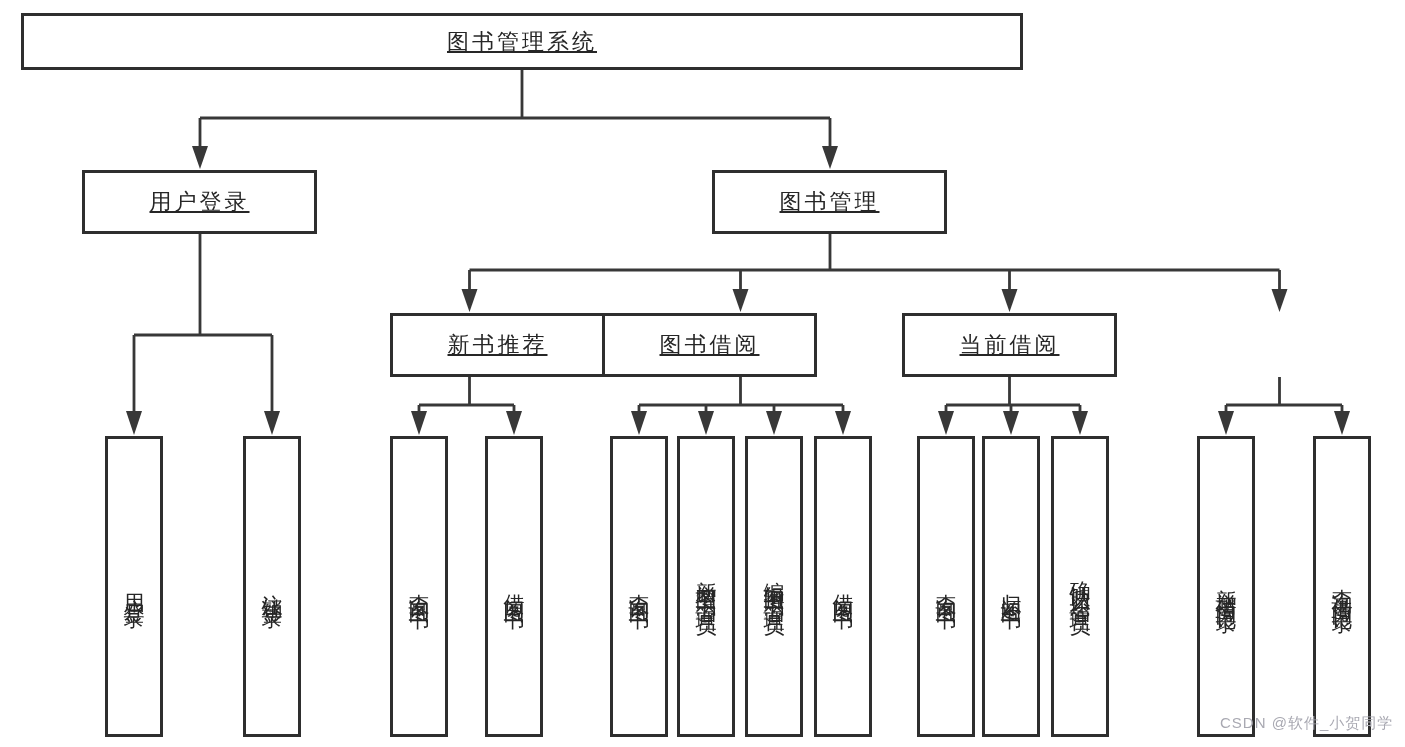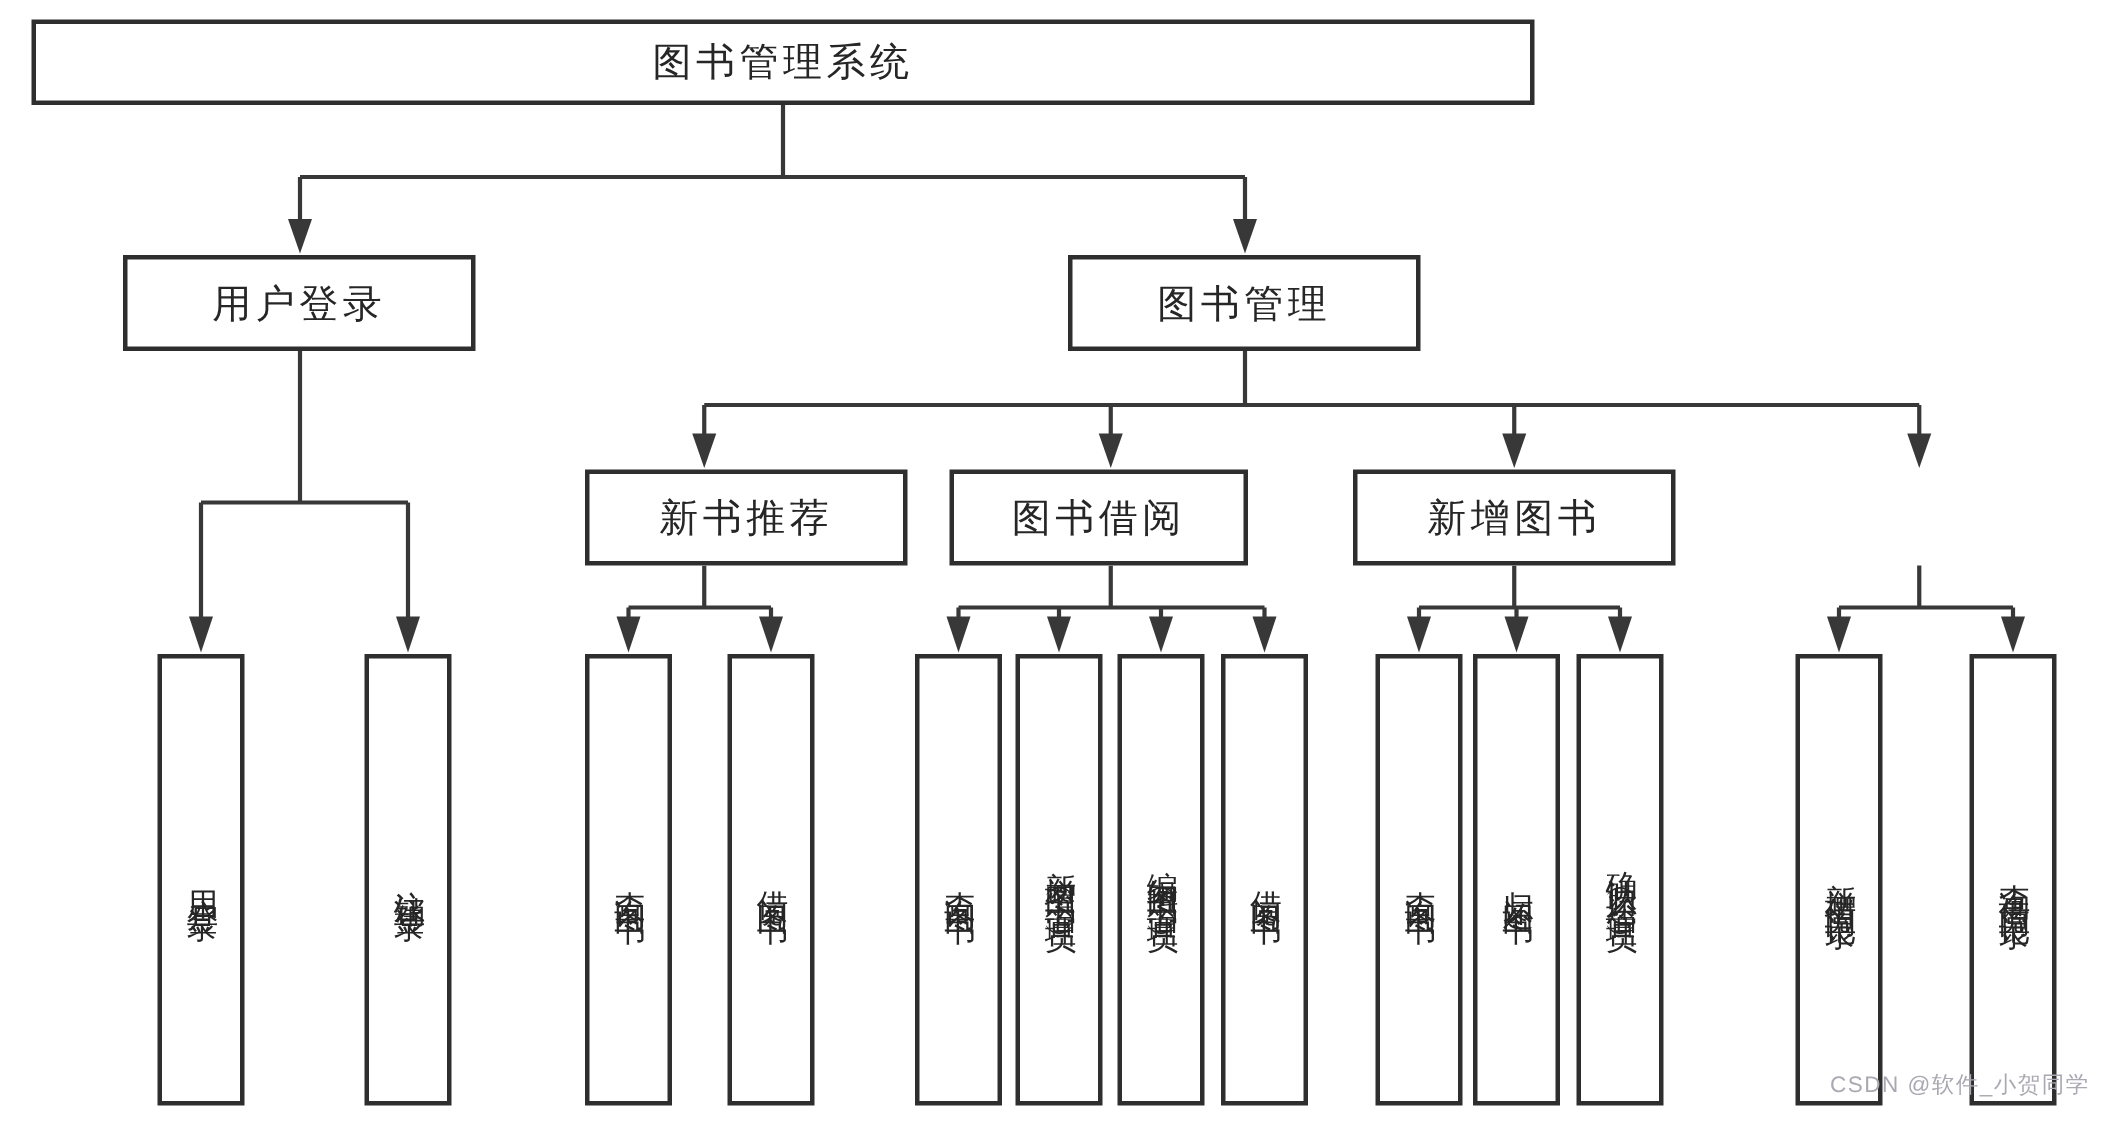--- a/index.html
+++ b/index.html
@@ -3,21 +3,21 @@
 <meta charset="utf-8">
 <style>
   html,body{margin:0;padding:0;background:#fff;}
   #stage{position:relative;width:1405px;height:747px;background:var(--bg,#fff);overflow:hidden;
          font-family:"Liberation Sans",sans-serif;}
   #wires{position:absolute;left:0;top:0;width:1405px;height:747px;}
   .ln{stroke:var(--line,#383838);stroke-width:2.8;fill:none;}
   .ah{fill:var(--line,#383838);stroke:none;}
   .box{position:absolute;box-sizing:border-box;background:#fff;border:3px solid var(--border,#2e2e2e);
        display:flex;align-items:center;justify-content:center;color:var(--text,#262626);}
-  .hbox{font-size:26px;letter-spacing:3px;font-weight:400;}
+  .hbox{font-size:22px;letter-spacing:3px;font-weight:400;text-decoration:underline;}
   .leaf{writing-mode:vertical-rl;text-orientation:mixed;font-size:21px;letter-spacing:5px;}
   #watermark{position:absolute;left:1220px;top:714px;font-size:15px;letter-spacing:1px;
              color:var(--wm,#a9a9b2);white-space:nowrap;z-index:5;}
 </style>
 </head>
 <body>
 
 <div id="stage">
 
   <svg id="wires" viewBox="0 0 1405 747" xmlns="http://www.w3.org/2000/svg">
@@ -55,22 +55,22 @@
     <polygon class="ah" points="1226,435 1218,411 1234,411"></polygon>
     <polygon class="ah" points="1342,435 1334,411 1350,411"></polygon>
   </svg>
 
   <div class="box hbox" style="left:21px;top:13px;width:1002px;height:57px;">图书管理系统</div>
 
   <div class="box hbox" style="left:82px;top:170px;width:235px;height:64px;">用户登录</div>
   <div class="box hbox" style="left:712px;top:170px;width:235px;height:64px;">图书管理</div>
 
   <div class="box hbox" style="left:362px;top:313px;width:215px;height:64px;margin-left:28px;">新书推荐</div>
-  <div class="box hbox" style="left:633px;top:313px;width:199px;height:64px;">图书借阅</div>
-  <div class="box hbox" style="left:902px;top:313px;width:215px;height:64px;">新增图书</div>
+  <div class="box hbox" style="left:602px;top:313px;width:215px;height:64px;">图书借阅</div>
+  <div class="box hbox" style="left:902px;top:313px;width:215px;height:64px;">当前借阅</div>
 
   <div class="box leaf" style="left:105px;top:436px;width:58px;height:301px;">用户登录</div>
   <div class="box leaf" style="left:243px;top:436px;width:58px;height:301px;">注销登录</div>
 
   <div class="box leaf" style="left:390px;top:436px;width:58px;height:301px;">查询图书</div>
   <div class="box leaf" style="left:485px;top:436px;width:58px;height:301px;">借阅图书</div>
 
   <div class="box leaf" style="left:610px;top:436px;width:58px;height:301px;">查询图书</div>
   <div class="box leaf" style="left:677px;top:436px;width:58px;height:301px;">新增图书（管理员）</div>
   <div class="box leaf" style="left:745px;top:436px;width:58px;height:301px;">编辑图书（管理员）</div>

